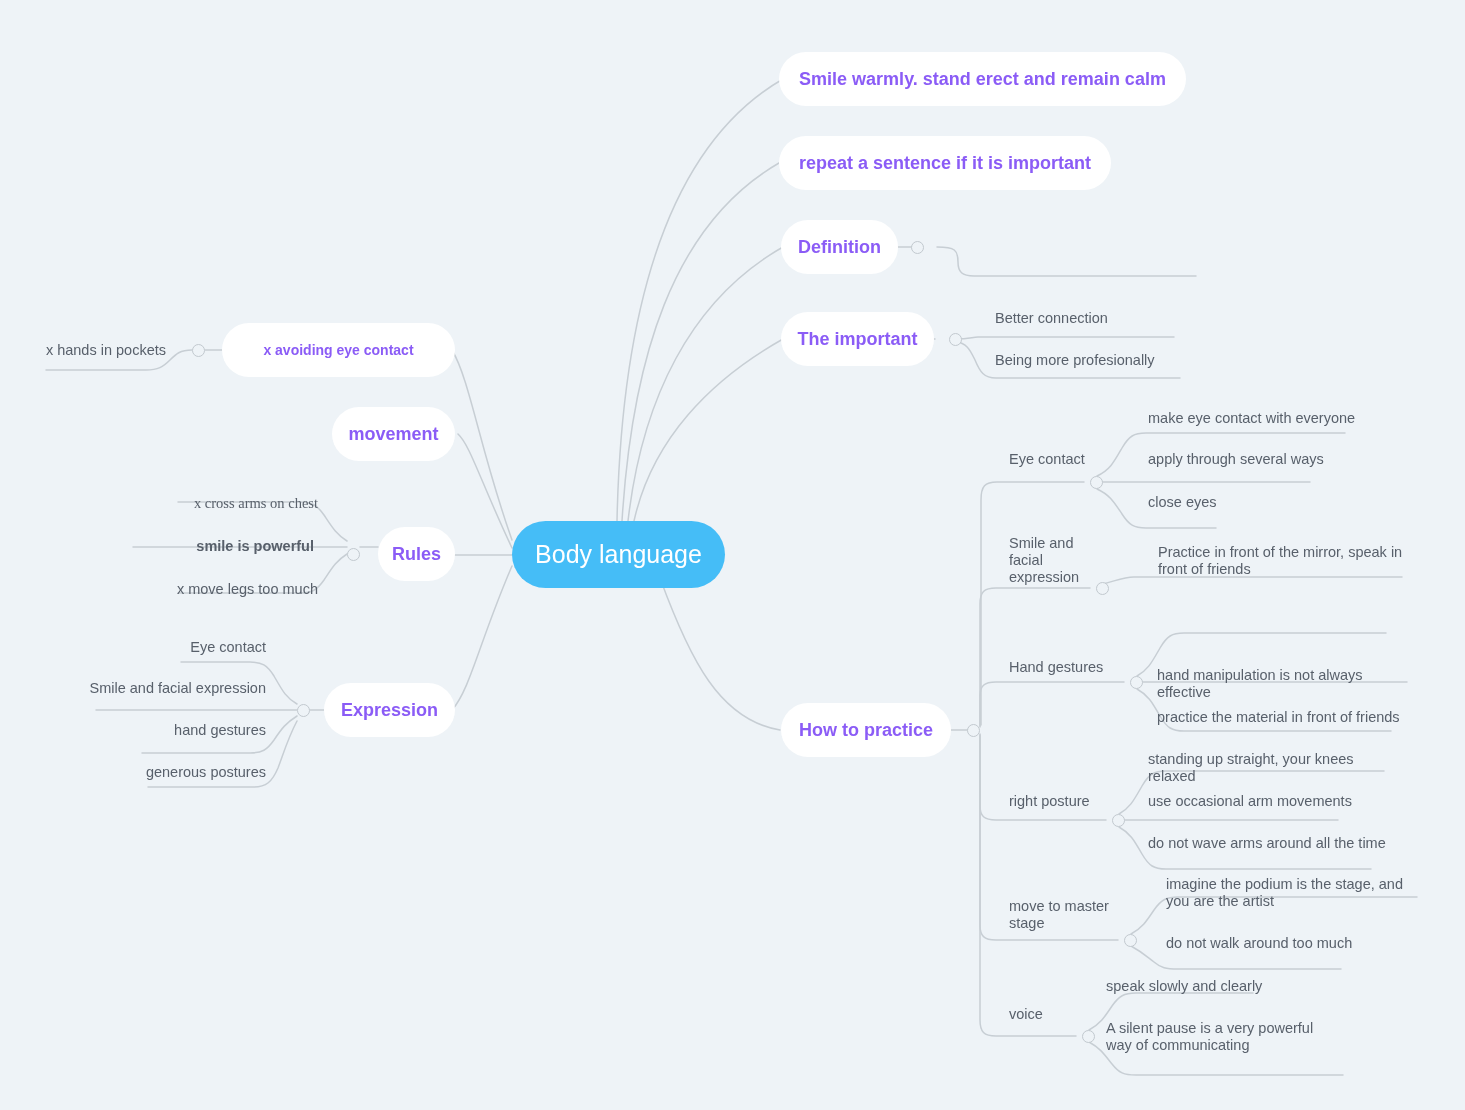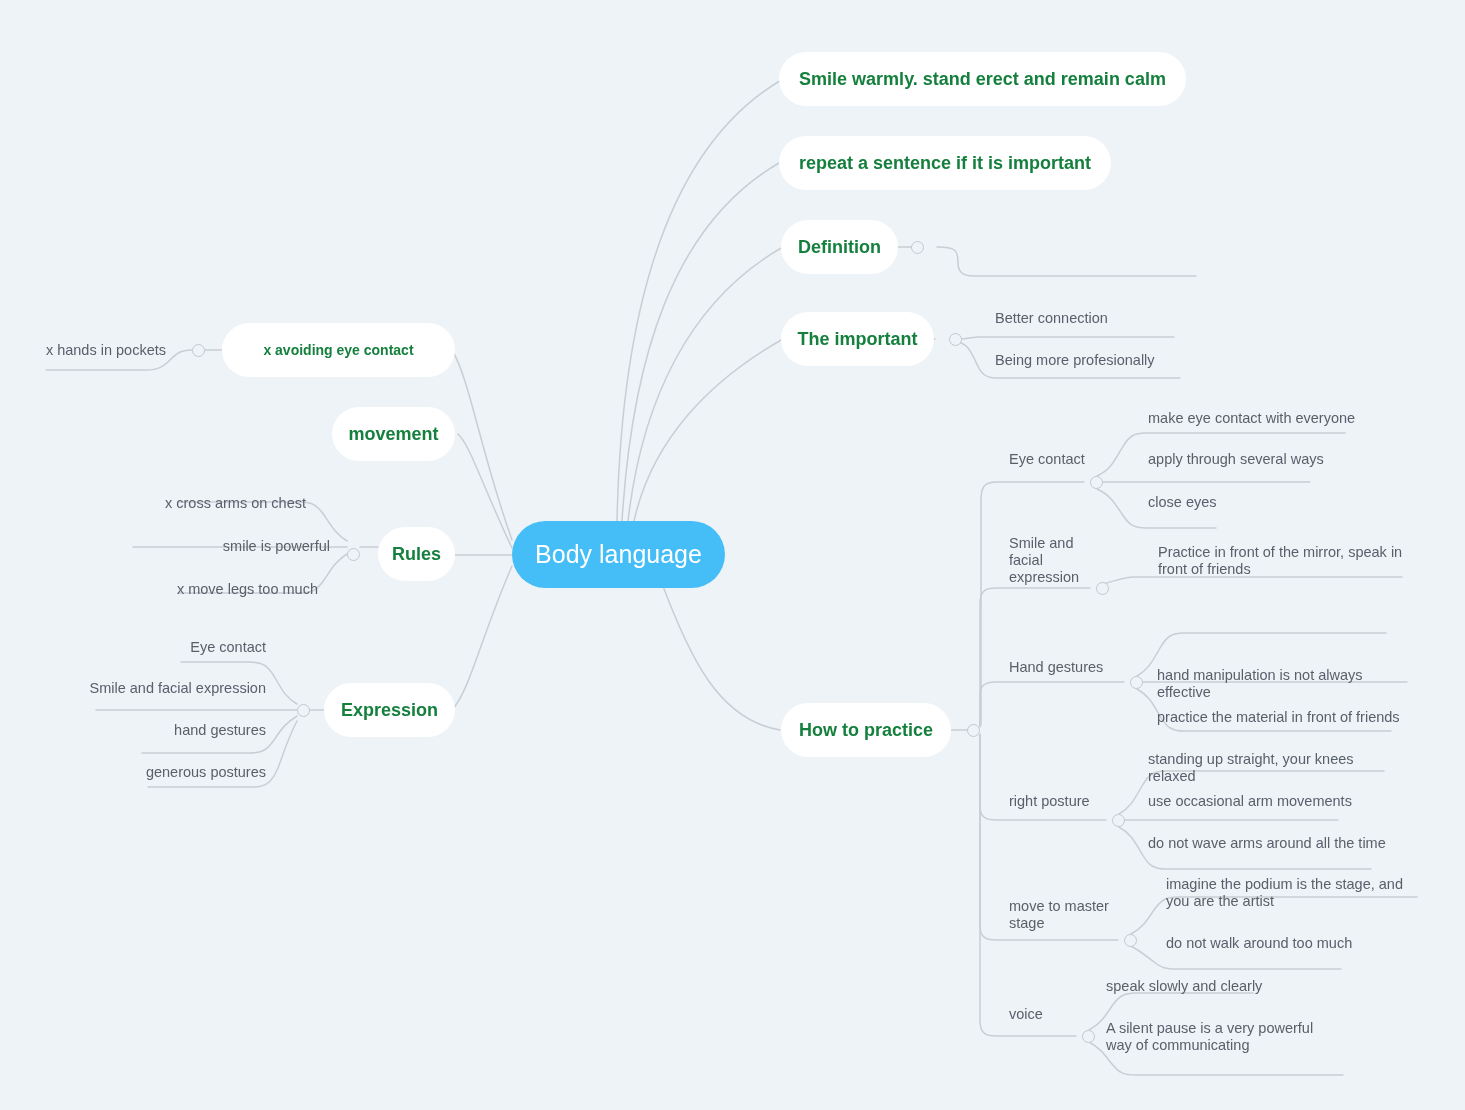--- a/index.html
+++ b/index.html
@@ -20,21 +20,21 @@
     position: absolute;
     top: 0; left: 0;
     width: 1465px;
     height: 1110px;
     pointer-events: none;
   }
   .node {
     position: absolute;
     background: #ffffff;
     border-radius: 999px;
-    color: #15803d;
+    color: #8b5cf6;
     font-weight: bold;
     display: flex;
     align-items: center;
     justify-content: center;
     white-space: nowrap;
     z-index: 4;
   }
   .node.root {
     background: #45bdf7;
     color: #ffffff;
@@ -247,24 +247,24 @@
   </div>
 
   <div class="node" style="left:332px; top:407px; width:123px; height:54px; font-size:18px;">
     <span>movement</span>
   </div>
 
   <div class="node" style="left:378px; top:527px; width:77px; height:54px; font-size:18px;">
     <span>Rules</span>
   </div>
   <div class="ring" style="left:347px; top:548px;"></div>
-  <div class="leaf l" style="left:108px; top:495px; width:198px;">
+  <div class="leaf l" style="left:120px; top:495px; width:198px;font-family:Liberation Serif, serif;">
     <span>x cross arms on chest</span>
   </div>
-  <div class="leaf l" style="left:132px; top:538px; width:198px;">
+  <div class="leaf l" style="left:116px; top:538px; width:198px;font-weight:bold;">
     <span>smile is powerful</span>
   </div>
   <div class="leaf l" style="left:120px; top:581px; width:198px;">
     <span>x move legs too much</span>
   </div>
 
   <div class="node" style="left:324px; top:683px; width:131px; height:54px; font-size:18px;">
     <span>Expression</span>
   </div>
   <div class="ring" style="left:297px; top:704px;"></div>

